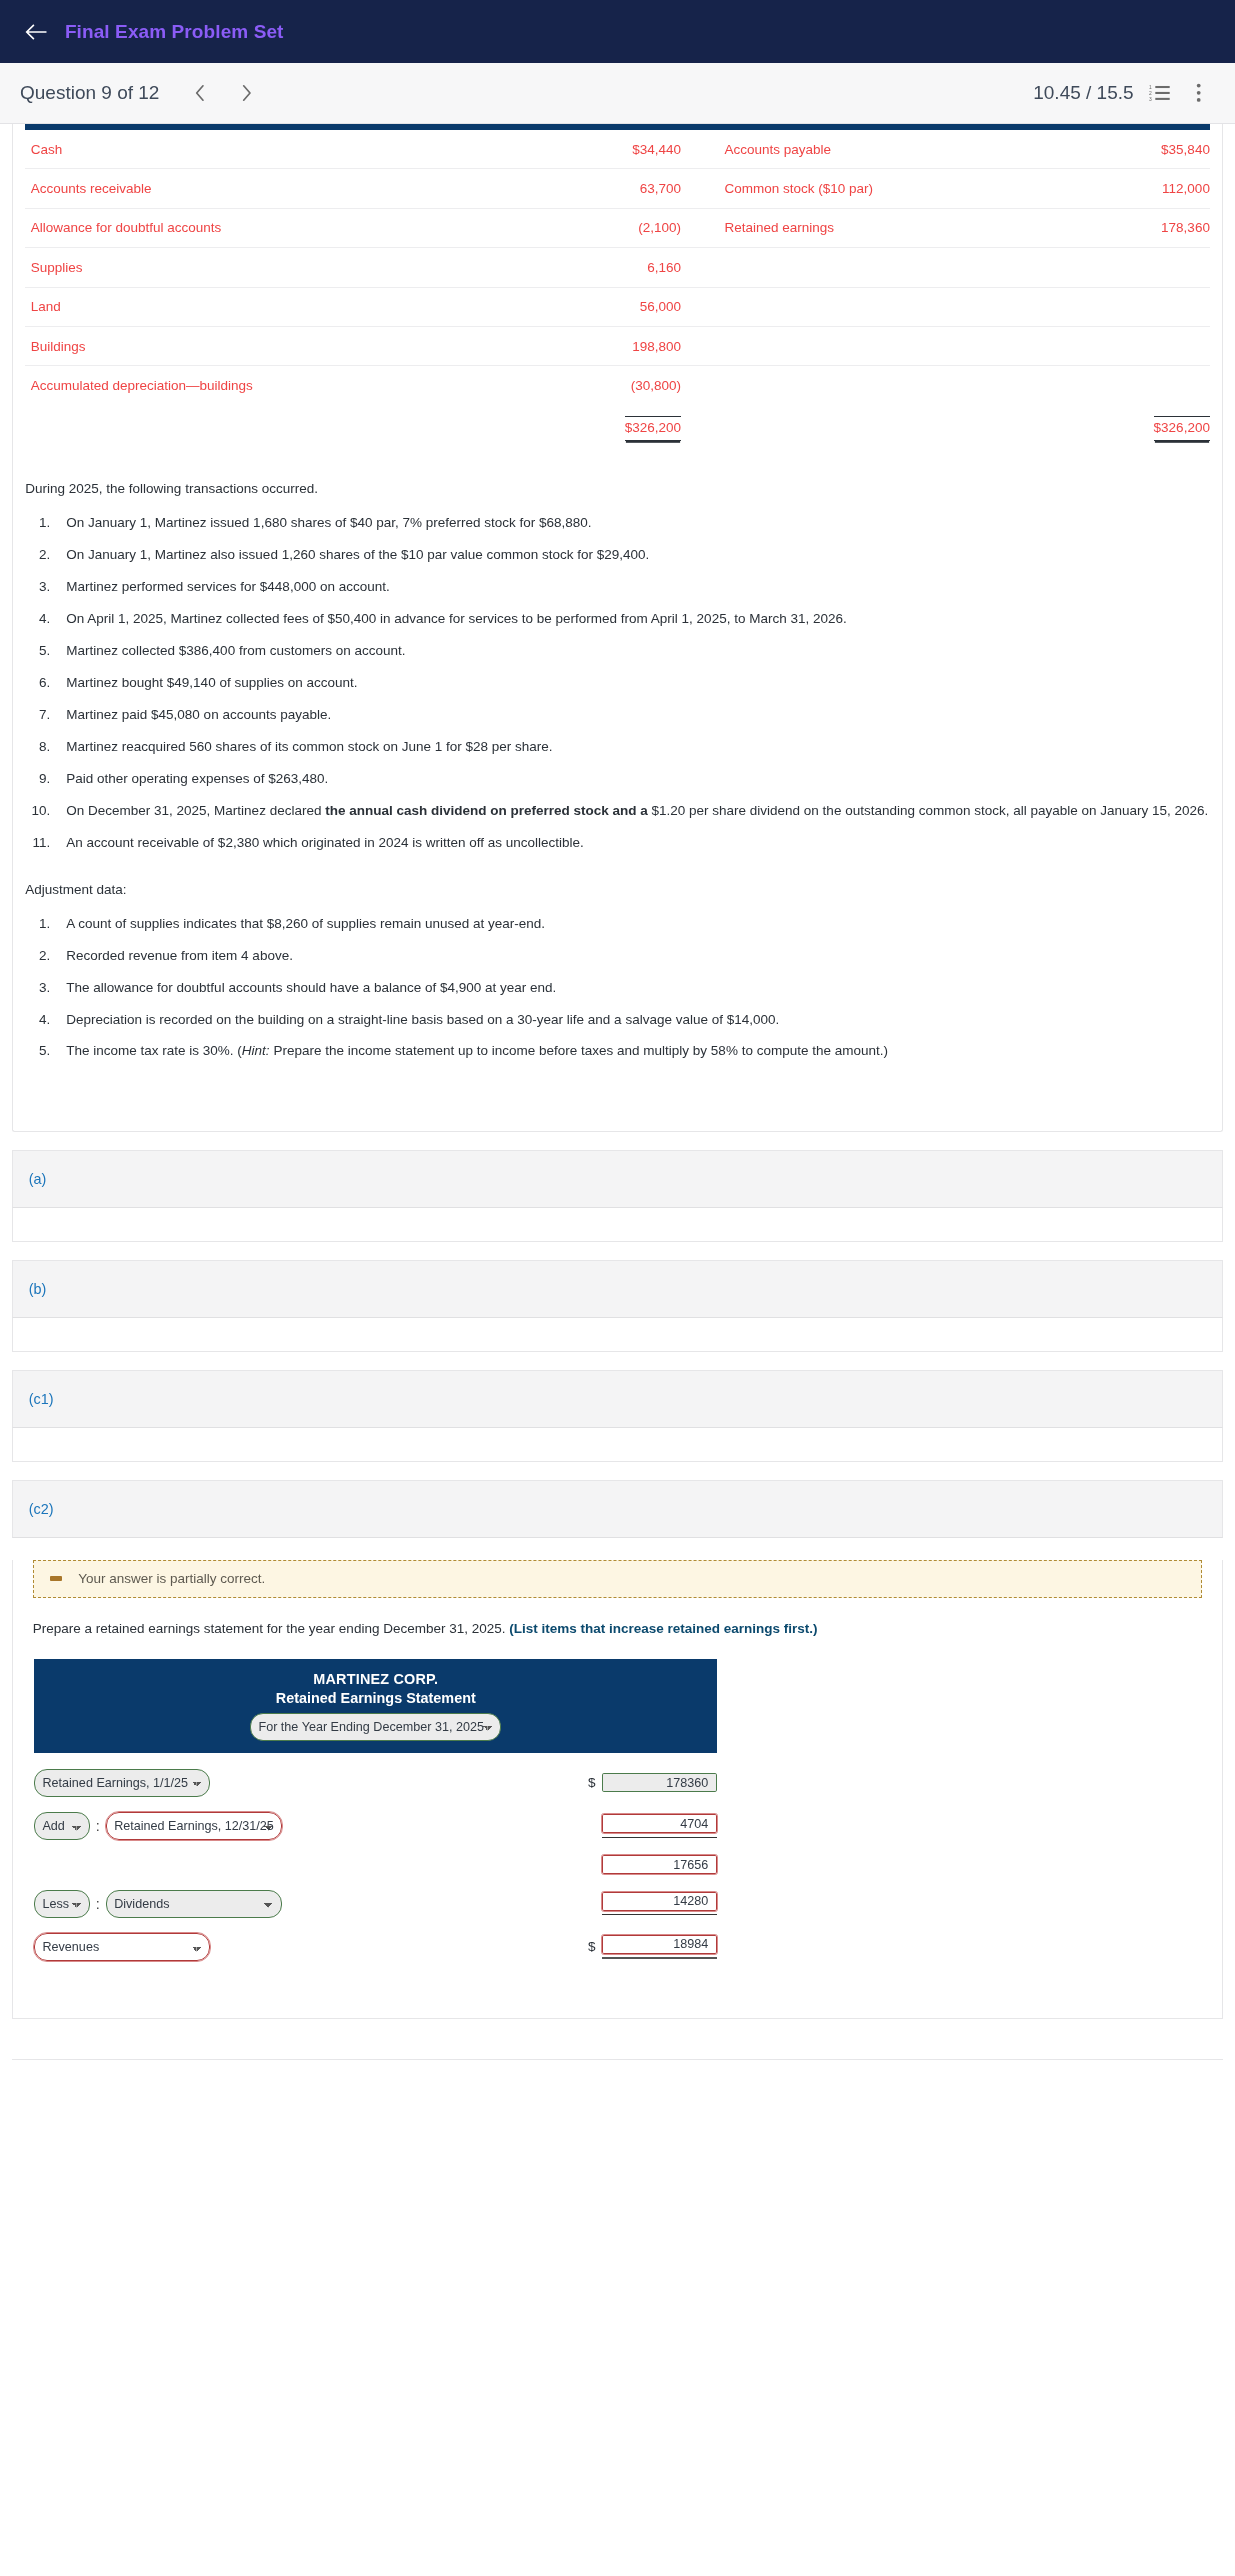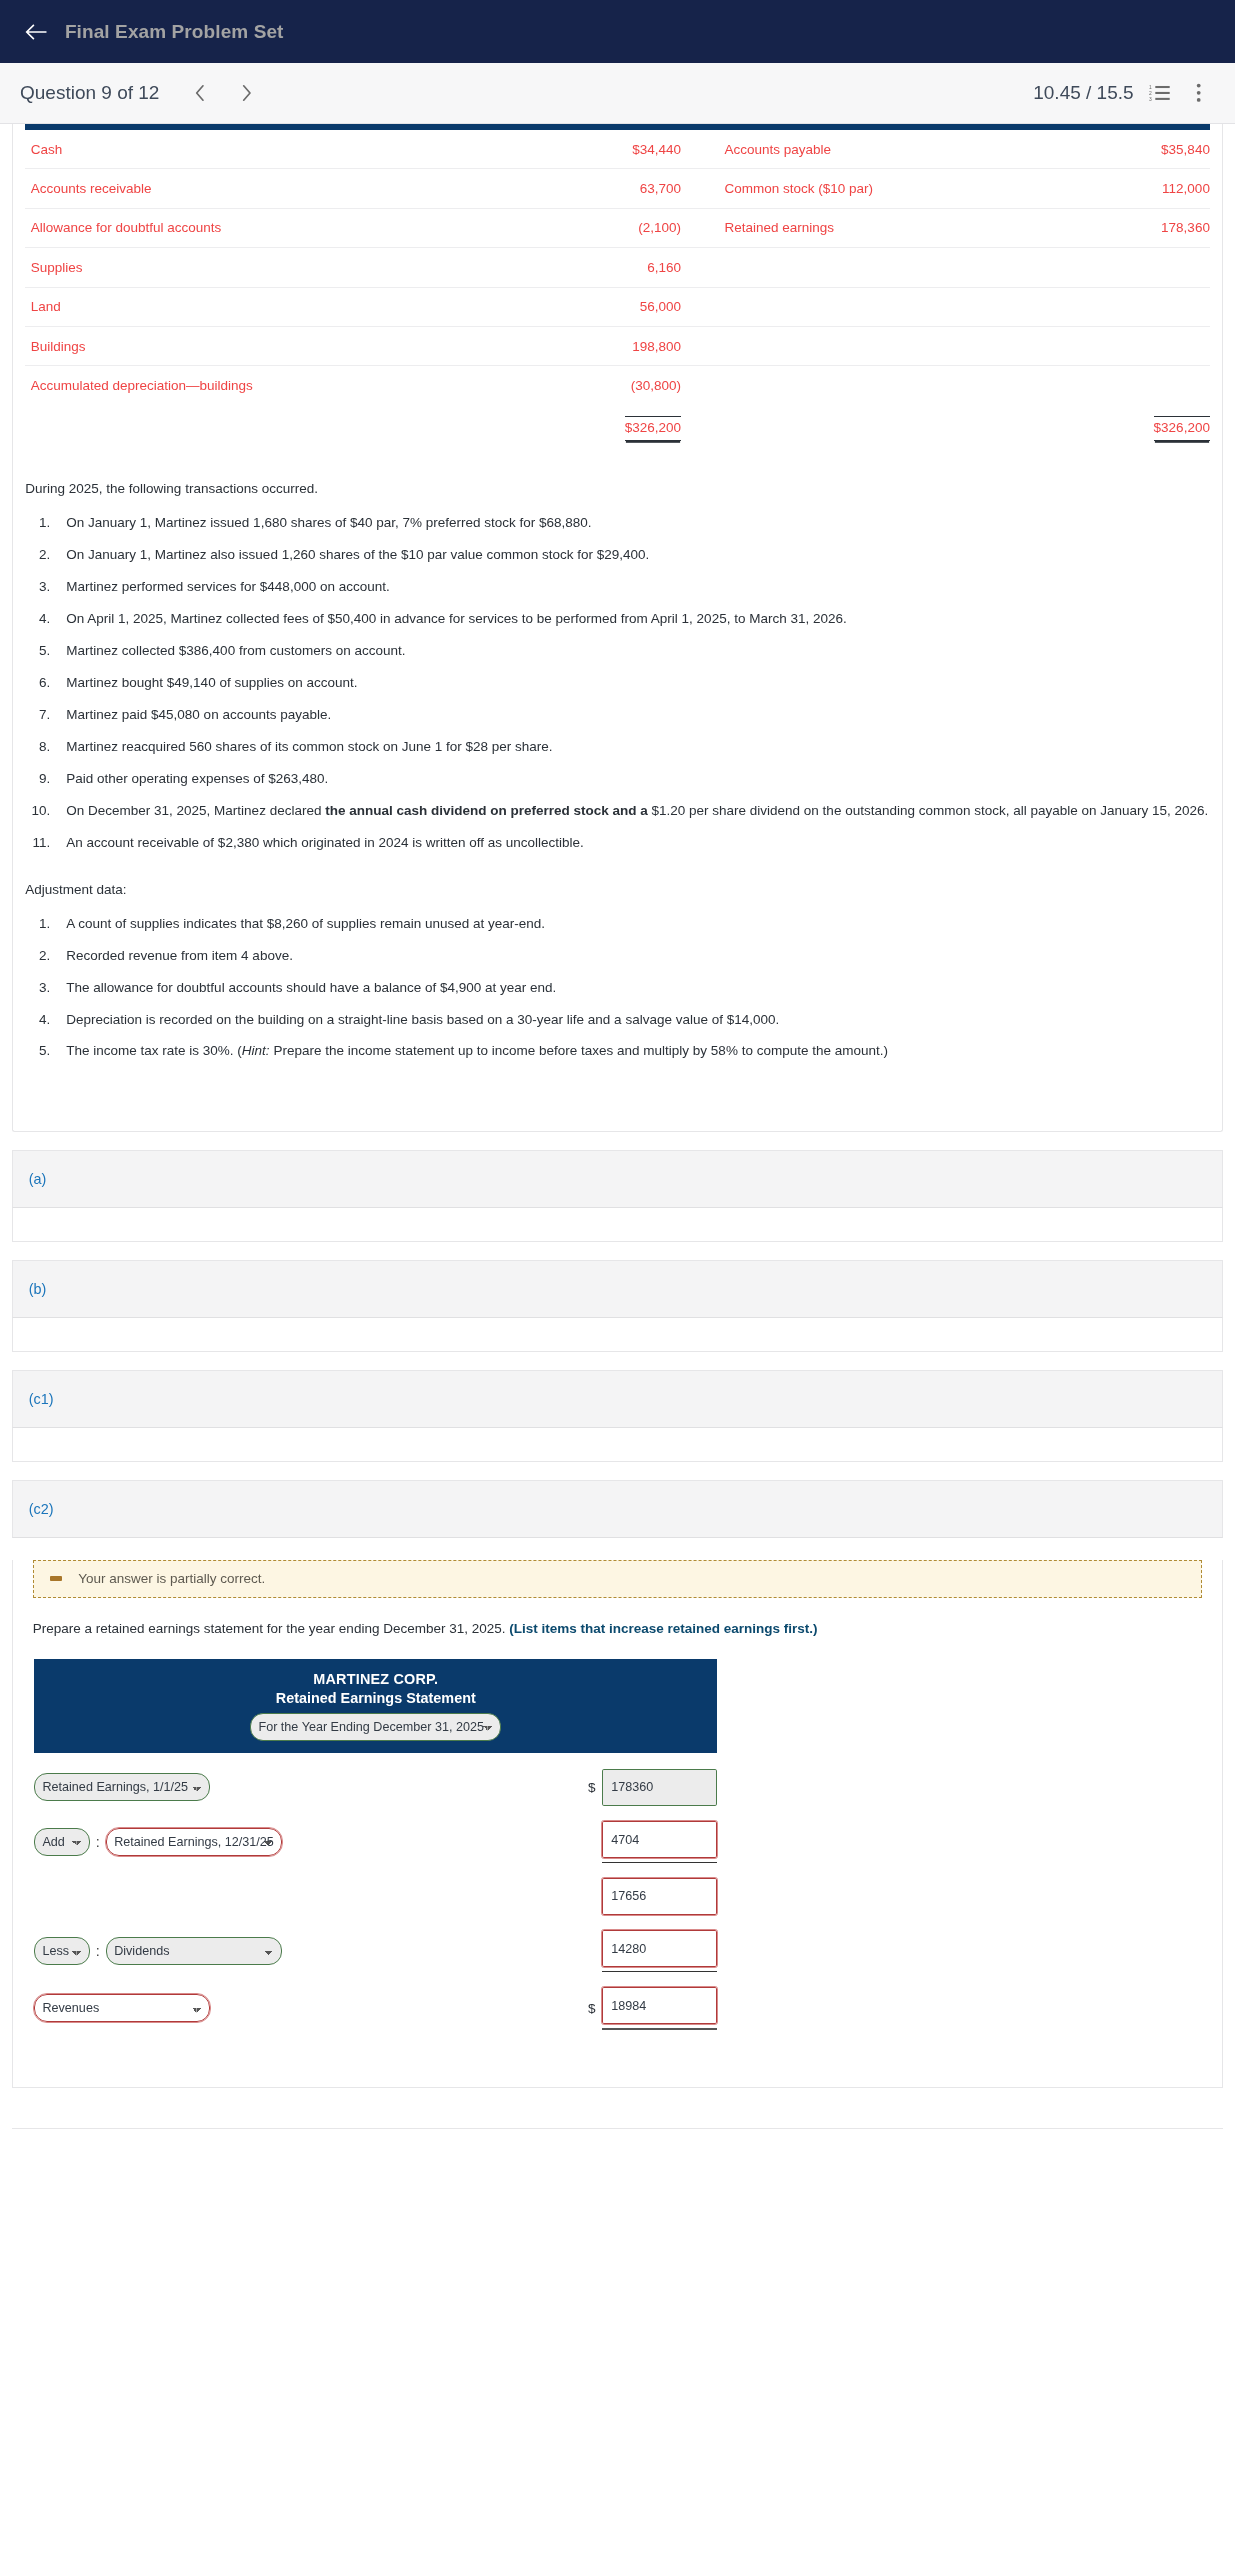--- a/index.html
+++ b/index.html
@@ -12,21 +12,21 @@
   }
   body { width: 1235px; min-height: 2576px; position: relative; overflow: hidden; }
 
   
   .appbar {
     height: 63px;
     background: #16234a;
     display: flex;
     align-items: center;
     padding: 0 0 0 20px;
-    color: #a3a3a3;
+    color: #8b5cf6;
   }
   .appbar .back {
     width: 30.5px; height: 30.5px;
     display: flex; align-items: center; justify-content: center;
     cursor: pointer;
   }
   .appbar .back svg { display: block; }
   .appbar .title {
     font-size: 19px;
     font-weight: bold;
@@ -245,23 +245,23 @@
   .sel-acct { width: 144px; }
   .spacer-val { margin-left: auto; }
 
   .valwrap { display: flex; align-items: center; }
   .dollar { font-size: 13.5px; color: #2b3138; width: 14.4px; text-align: left; }
   .nodollar { width: 14.4px; }
   input.val {
     font-family: "Liberation Sans", sans-serif;
     font-size: 12.6px;
     color: #333b45;
-    text-align: left;
+    text-align: right;
     width: 115px;
-    height: 37px;
+    height: 19px;
     padding: 0 8px;
     border: 0.9px solid #4b7b4b;
     background: #ececec;
     border-radius: 1.8px;
     outline: none;
   }
   input.val.wrong {
     border: 1.8px solid #b03a3a;
     background: #ffffff;
     outline: 1.8px solid #d98a8a;

